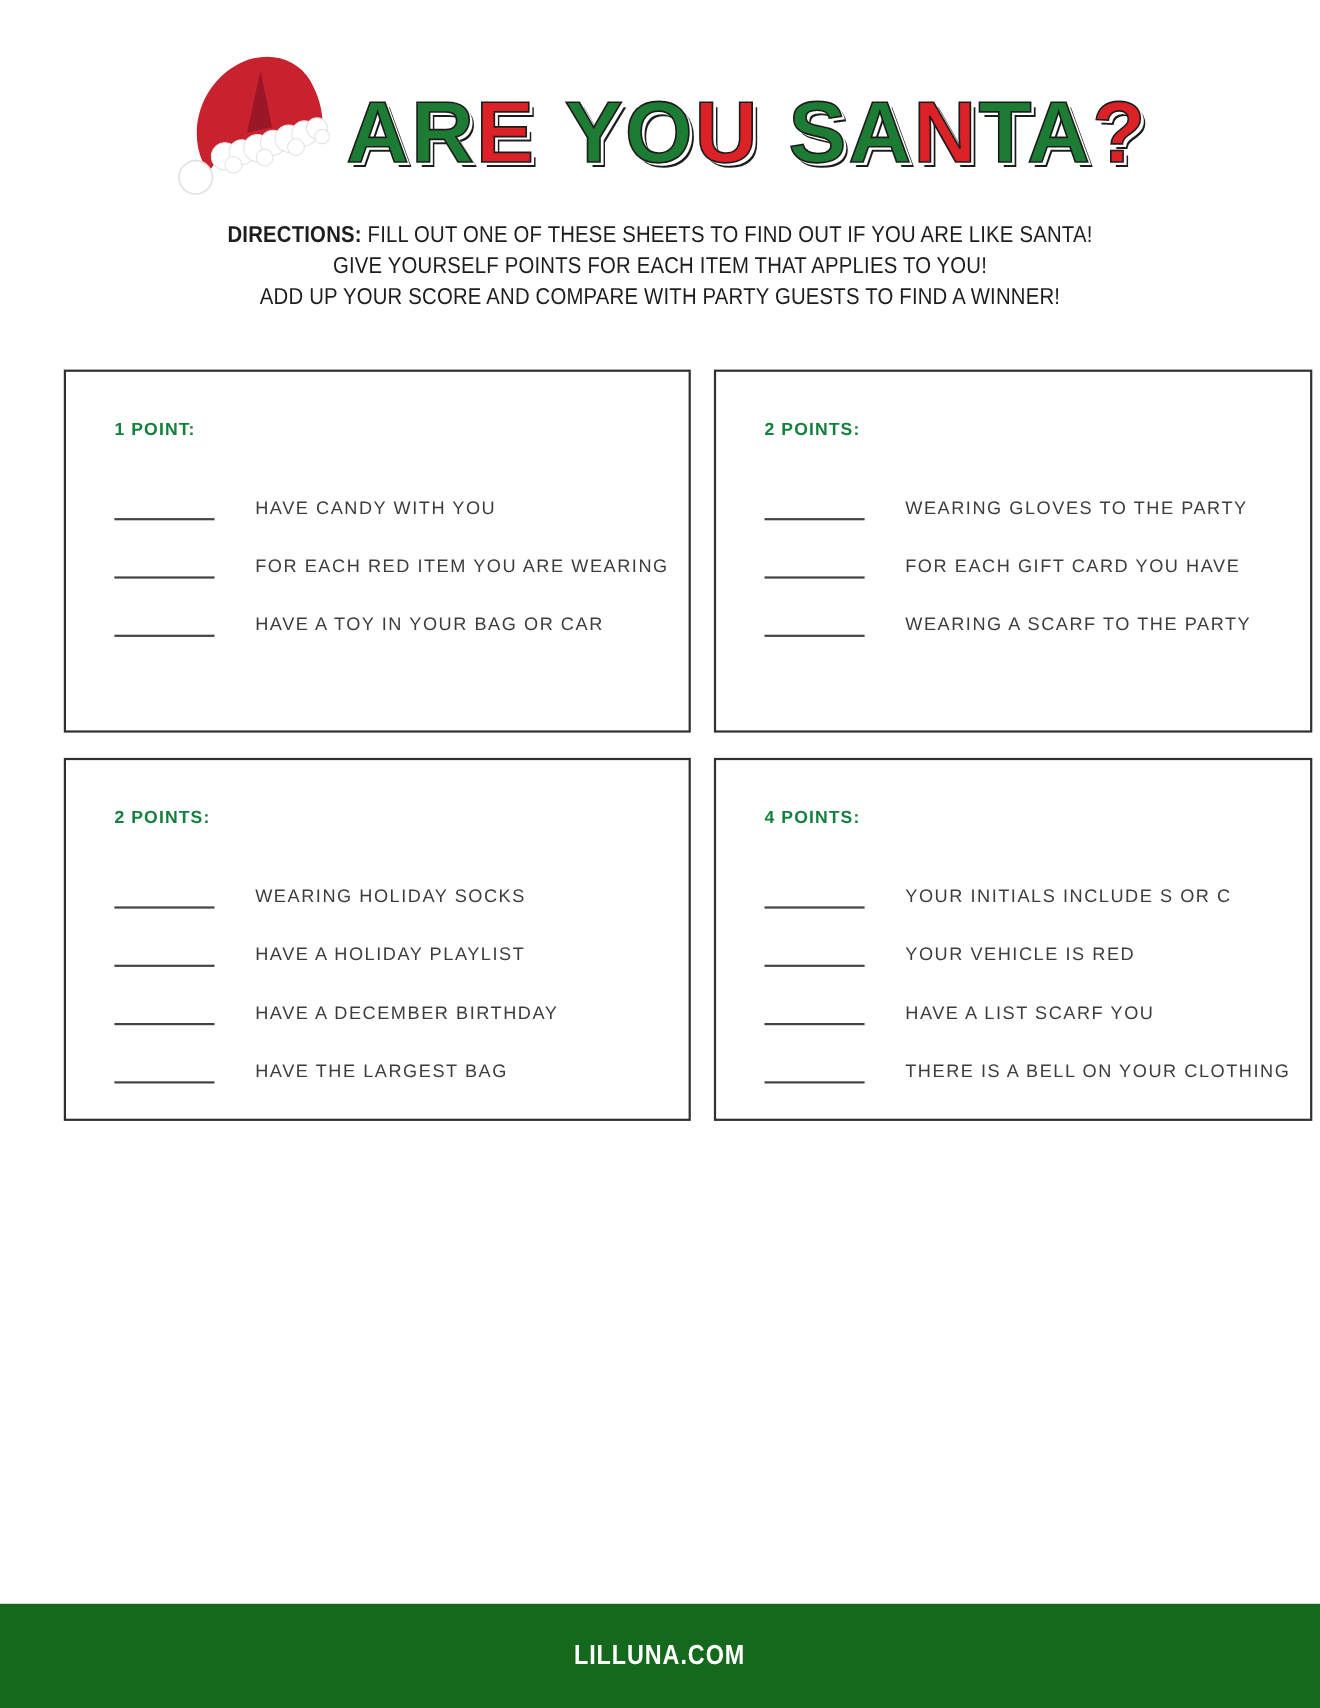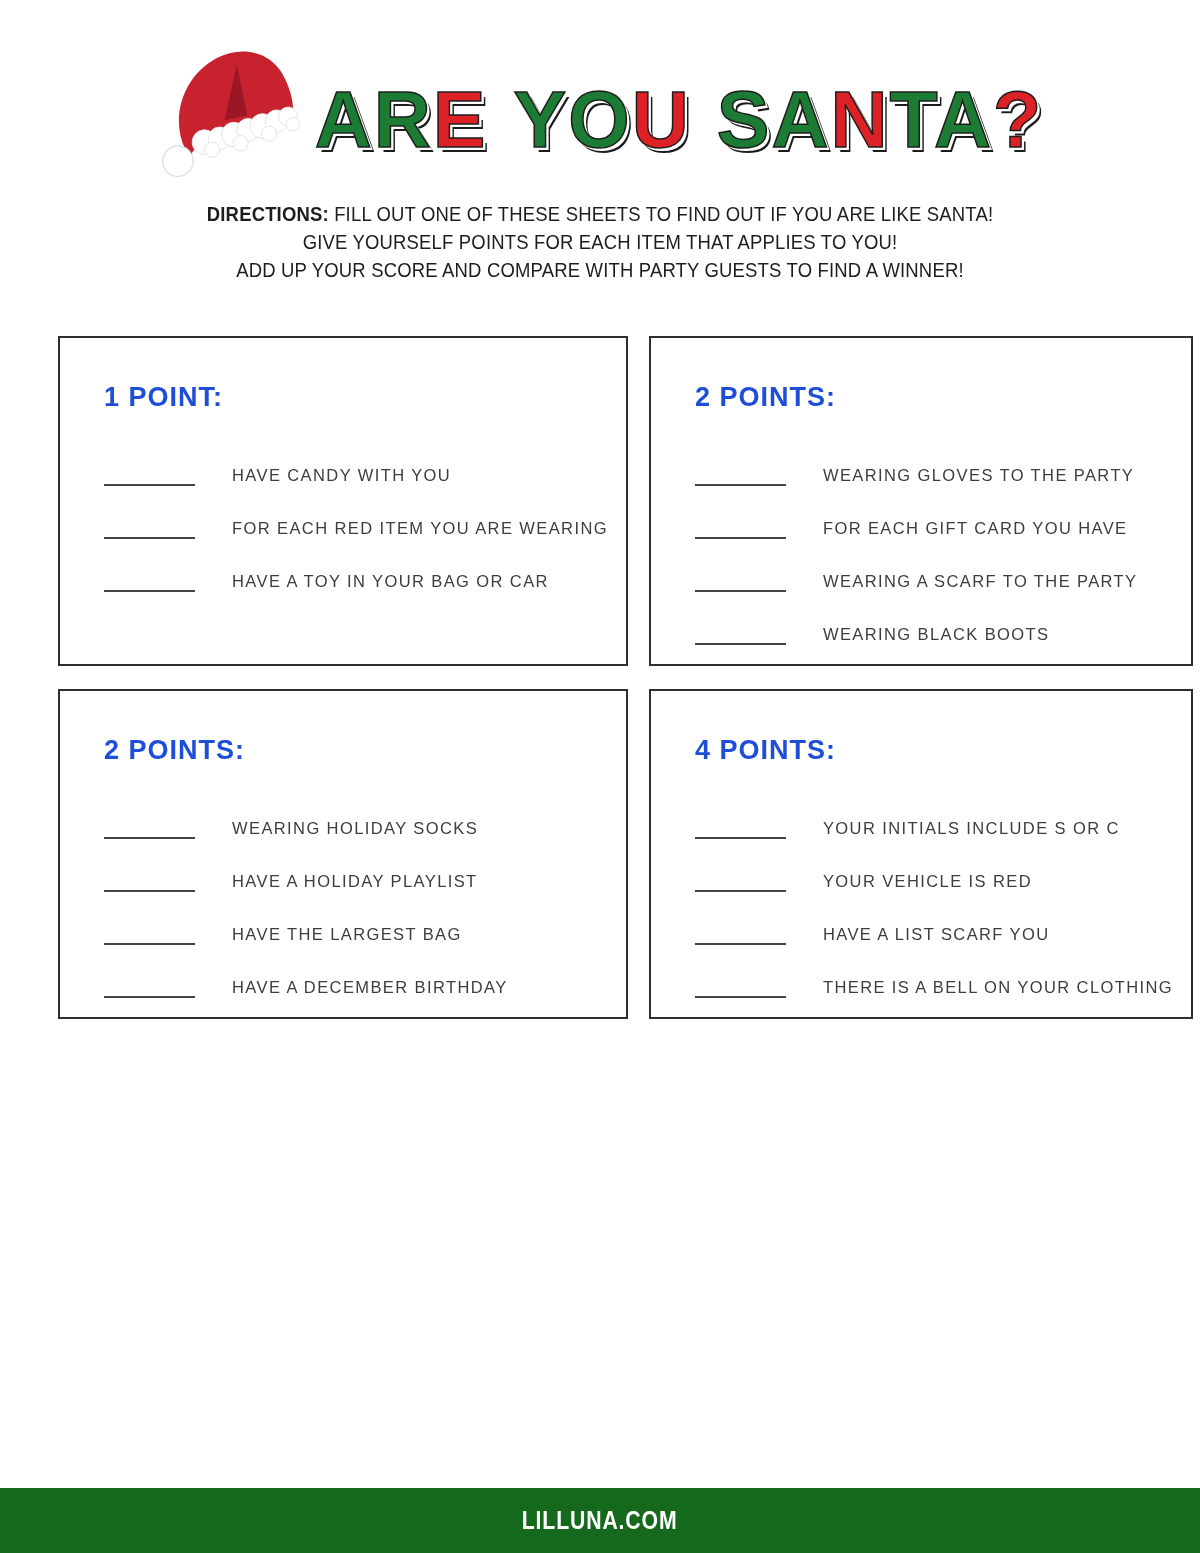--- a/index.html
+++ b/index.html
@@ -60,24 +60,24 @@
     gap: 23px 21px;
     margin: 52px 85px 0 58px;
   }
   .box {
     height: 330px;
     border: 2px solid #2f2f2f;
     background: #ffffff;
     padding: 44px 18px 0 44px;
   }
   .box-heading {
-    font-size: 27px;
+    font-size: 16px;
     font-weight: 800;
     letter-spacing: 1px;
-    color: #1d4ed8;
+    color: #15803d;
     margin-bottom: 20px;
   }
   .item-row {
     height: 53px;
     display: flex;
     align-items: flex-end;
   }
   .blank {
     width: 91px;
     height: 22px;
@@ -115,21 +115,21 @@
     width: 451px;
     height: 24px;
     margin-left: 26px;
     border-bottom: 2.5px solid #1a1a1a;
   }
 
   
   .footer {
     position: absolute;
     left: 0; right: 0; bottom: 0;
-    height: 65px;
+    height: 95px;
     background: var(--footer-green, #15691c);
     display: flex;
     align-items: center;
     justify-content: center;
   }
   .footer-text {
     display: inline-block;
     color: #ffffff;
     font-size: 25px;
     font-weight: 700;
@@ -216,48 +216,44 @@
   <div class="item-row">
     <span class="blank"></span>
     <span class="item-label">FOR EACH GIFT CARD YOU HAVE</span>
   </div>
 
   <div class="item-row">
     <span class="blank"></span>
     <span class="item-label">WEARING A SCARF TO THE PARTY</span>
   </div>
 
-  <div class="item-row">
-    <span class="blank"></span>
-    <span class="item-label">WEARING BLACK BOOTS</span>
-  </div>
 </div>
   </section>
 
   <section class="box">
     <h2 class="box-heading">2 POINTS:</h2>
     <div class="box-items">
   <div class="item-row">
     <span class="blank"></span>
     <span class="item-label">WEARING HOLIDAY SOCKS</span>
   </div>
 
   <div class="item-row">
     <span class="blank"></span>
     <span class="item-label">HAVE A HOLIDAY PLAYLIST</span>
   </div>
 
   <div class="item-row">
     <span class="blank"></span>
+    <span class="item-label">HAVE A DECEMBER BIRTHDAY</span>
+  </div>
+
+  <div class="item-row">
+    <span class="blank"></span>
     <span class="item-label">HAVE THE LARGEST BAG</span>
-  </div>
-
-  <div class="item-row">
-    <span class="blank"></span>
-    <span class="item-label">HAVE A DECEMBER BIRTHDAY</span>
   </div>
 </div>
   </section>
 
   <section class="box">
     <h2 class="box-heading">4 POINTS:</h2>
     <div class="box-items">
   <div class="item-row">
     <span class="blank"></span>
     <span class="item-label">YOUR INITIALS INCLUDE S OR C</span>

